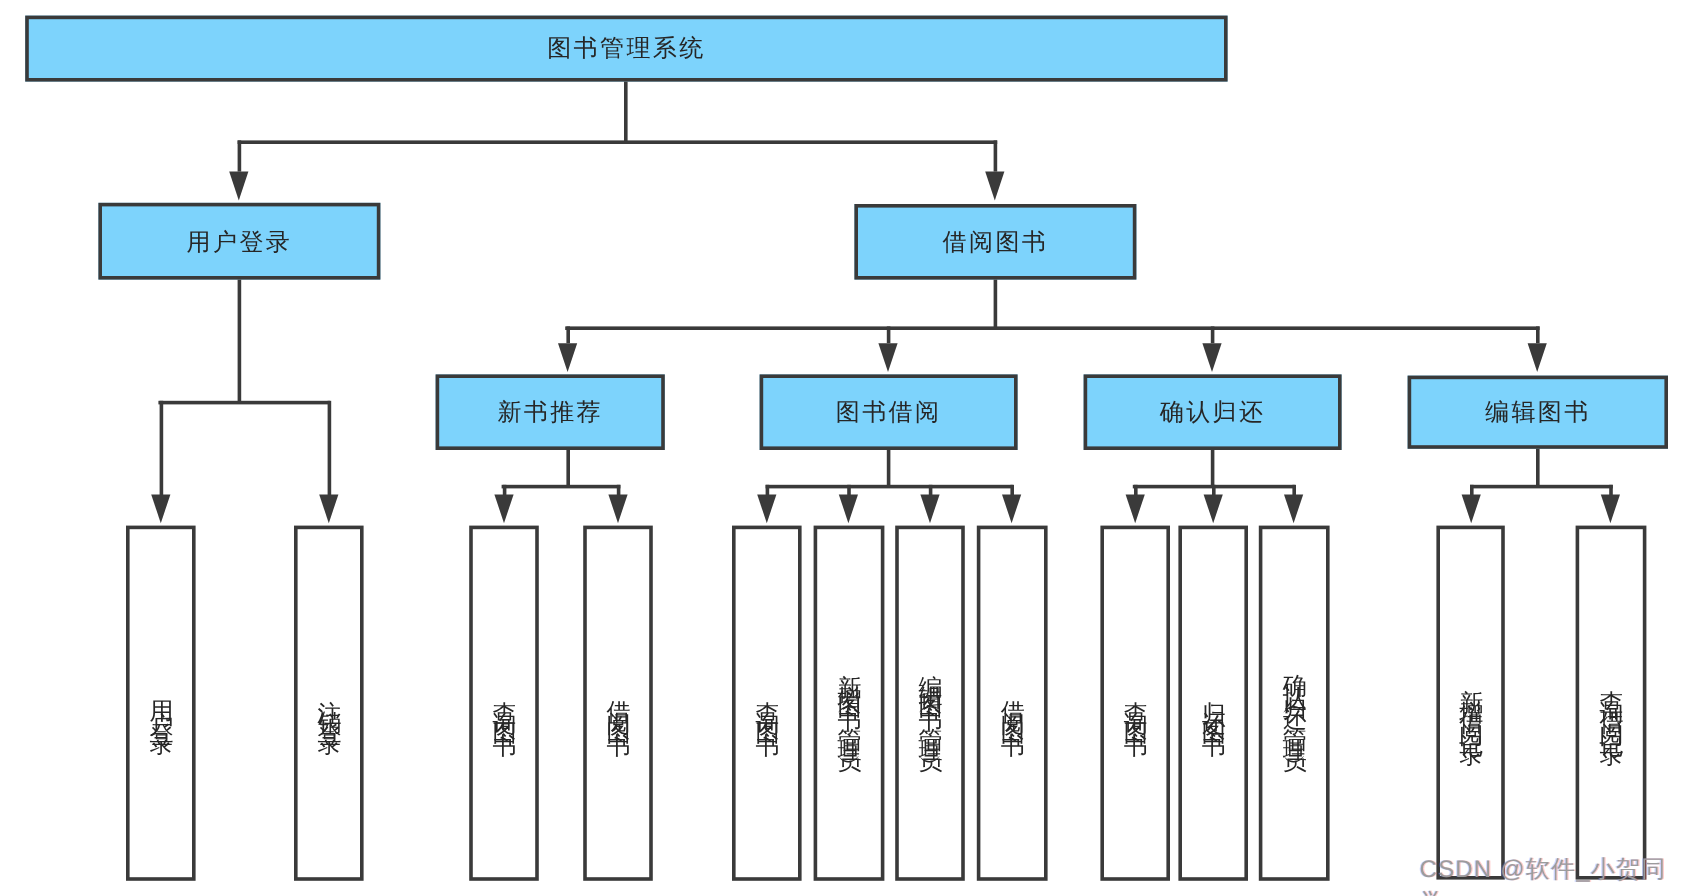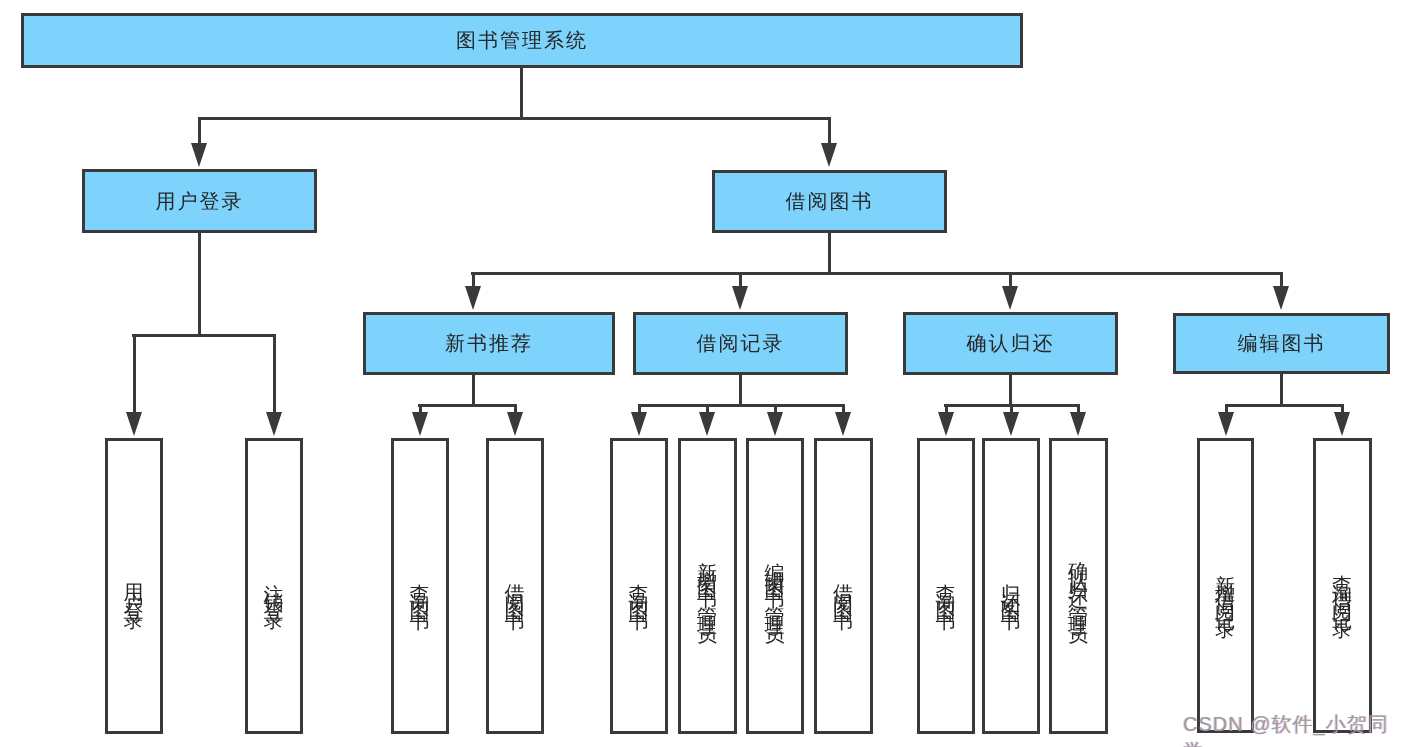--- a/index.html
+++ b/index.html
@@ -67,25 +67,25 @@
   <div class="hl" style="left:471px;top:272px;width:812px;"></div>
   <div class="vl" style="left:472px;top:272px;height:14px;"></div>
   <div class="ar" style="left:465px;top:286px;"></div>
   <div class="vl" style="left:739px;top:272px;height:14px;"></div>
   <div class="ar" style="left:732px;top:286px;"></div>
   <div class="vl" style="left:1009px;top:272px;height:14px;"></div>
   <div class="ar" style="left:1002px;top:286px;"></div>
   <div class="vl" style="left:1280px;top:272px;height:14px;"></div>
   <div class="ar" style="left:1273px;top:286px;"></div>
 
-  <div class="node" style="left:363px;top:312px;width:252px;height:63px;">
+  <div class="node" style="left:363px;top:312px;width:191px;height:63px;">
     <span>新书推荐</span>
   </div>
   <div class="node" style="left:633px;top:312px;width:215px;height:63px;">
-    <span>借阅记录</span>
+    <span>图书借阅</span>
   </div>
   <div class="node" style="left:903px;top:312px;width:215px;height:63px;">
     <span>确认归还</span>
   </div>
   <div class="node" style="left:1173px;top:313px;width:217px;height:61px;">
     <span>编辑图书</span>
   </div>
 
   <div class="vl" style="left:472px;top:375px;height:31px;"></div>
   <div class="hl" style="left:418px;top:404px;width:99px;"></div>

